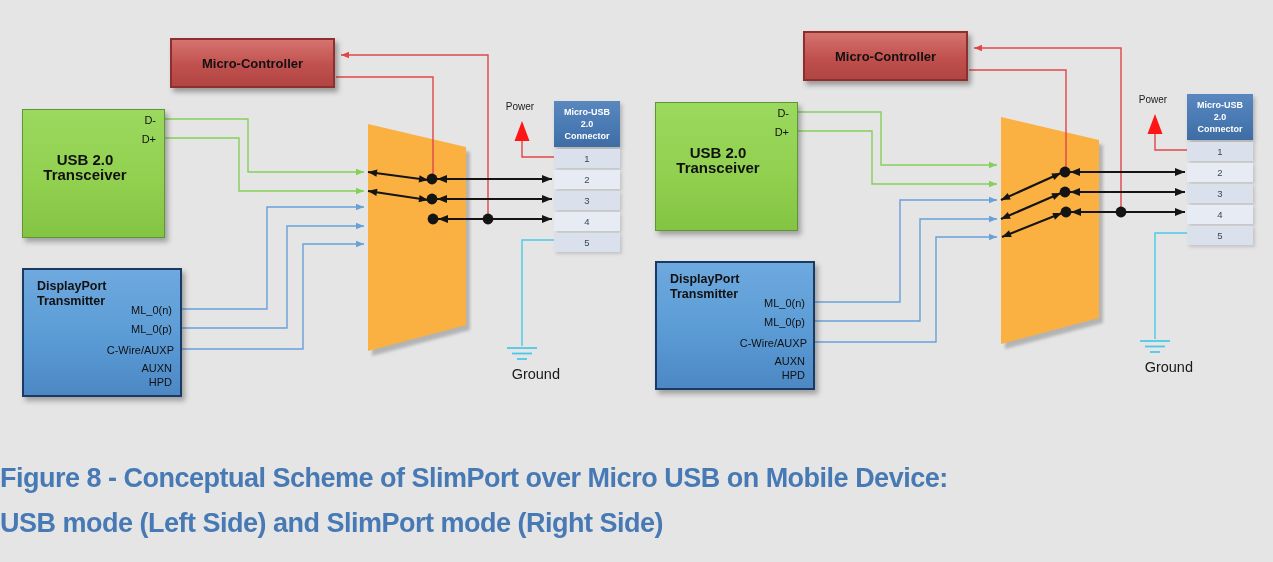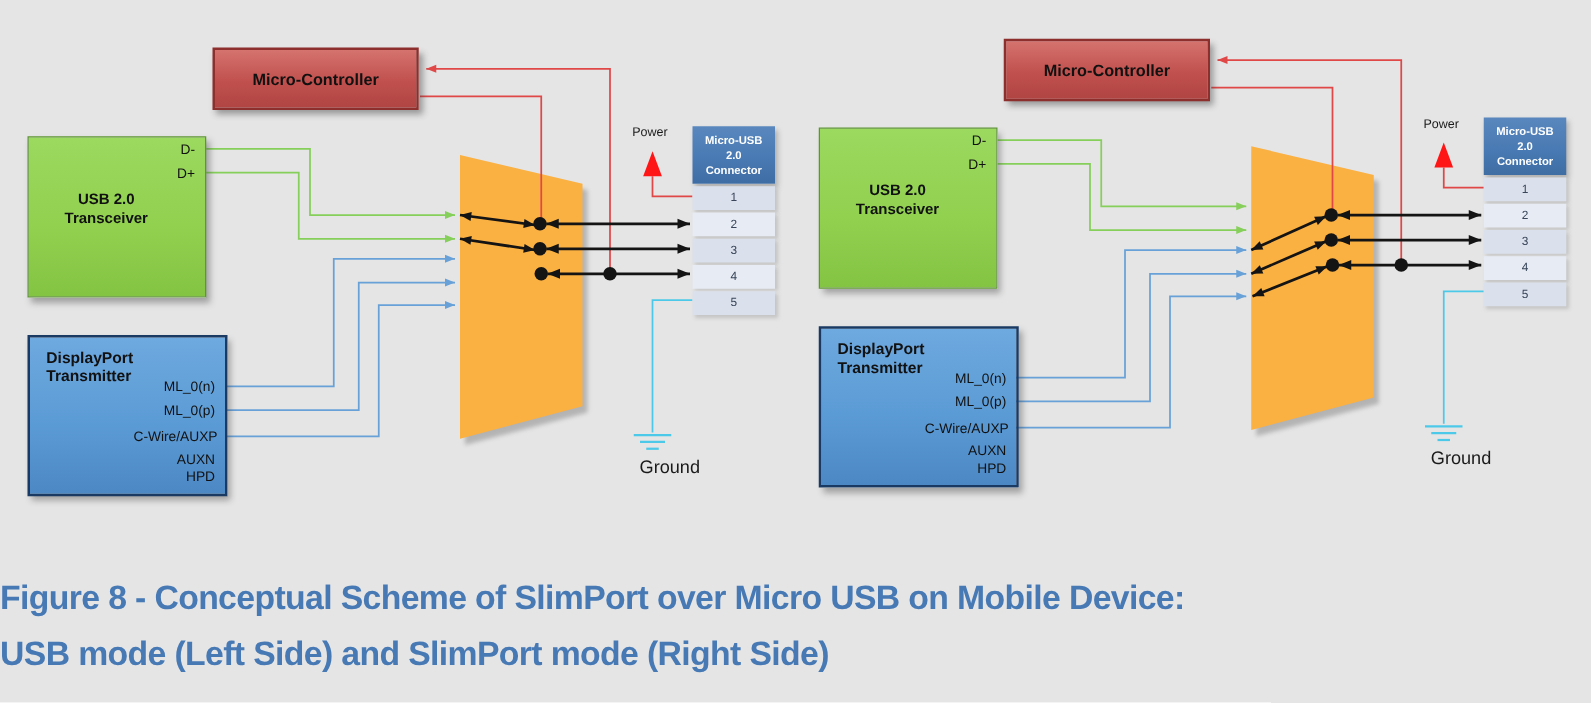--- a/index.html
+++ b/index.html
@@ -13,21 +13,21 @@
       border:2px solid #8c2f2d;box-shadow:3px 4px 5px rgba(60,60,60,.45);
       display:flex;align-items:center;justify-content:center;
       font-size:13px;font-weight:bold;color:#111;}
   .gbox{left:22px;top:109px;width:143px;height:129px;
       background:linear-gradient(180deg,#9bd95f 0%,#92d050 55%,#84c443 100%);
       border:1.5px solid #5d9632;box-shadow:3px 4px 5px rgba(60,60,60,.4);}
   .bbox{left:22px;top:268px;width:160px;height:129px;
       background:linear-gradient(180deg,#6ea9df 0%,#5b9bd5 55%,#4c88c4 100%);
       border:2px solid #1a3a63;box-shadow:3px 4px 5px rgba(60,60,60,.4);}
   .gtitle{position:absolute;left:0;top:42px;width:124px;text-align:center;
-      font-size:12px;font-weight:bold;color:#111;line-height:15px;}
+      font-size:15px;font-weight:bold;color:#111;line-height:15px;}
   .btitle{position:absolute;left:13px;top:9px;text-align:left;
       font-size:12.5px;font-weight:bold;color:#111;line-height:15px;}
   .port{position:absolute;right:8px;font-size:11px;color:#111;line-height:13px;text-align:right;}
   .p-dm{top:4px;}  .p-dp{top:23px;}
   .p-ml0n{top:34px;} .p-ml0p{top:53px;} .p-cwire{top:74px;right:6px;} .p-auxn{top:92px;} .p-hpd{top:106px;}
   .connector{position:absolute;left:554px;top:101px;width:66px;z-index:2;}
   .conn-header{height:46px;background:linear-gradient(180deg,#5987be 0%,#4a7ab3 55%,#3e6da4 100%);
       color:#fff;font-size:9px;font-weight:bold;text-align:center;line-height:12px;
       padding-top:5px;box-sizing:border-box;box-shadow:2px 3px 4px rgba(100,100,100,.4);}
   .pin-row{height:19px;margin-top:2px;background:#dbe1ec;color:#39465a;

